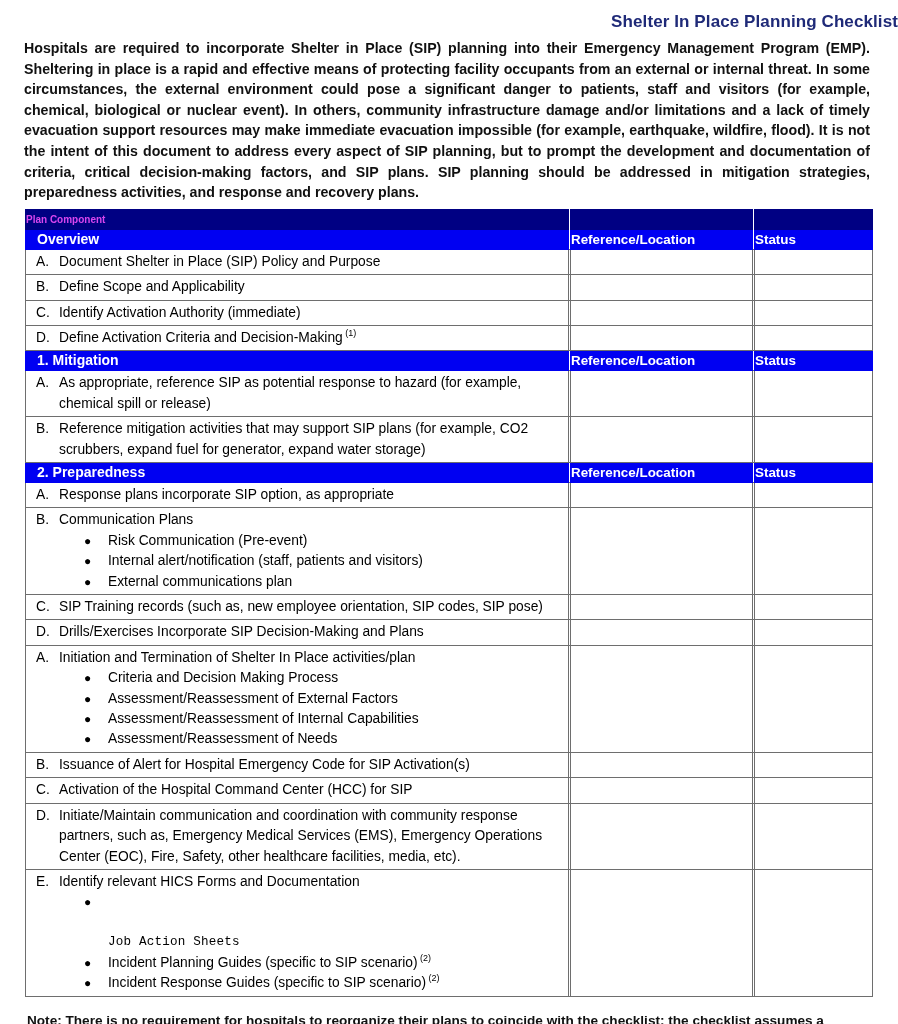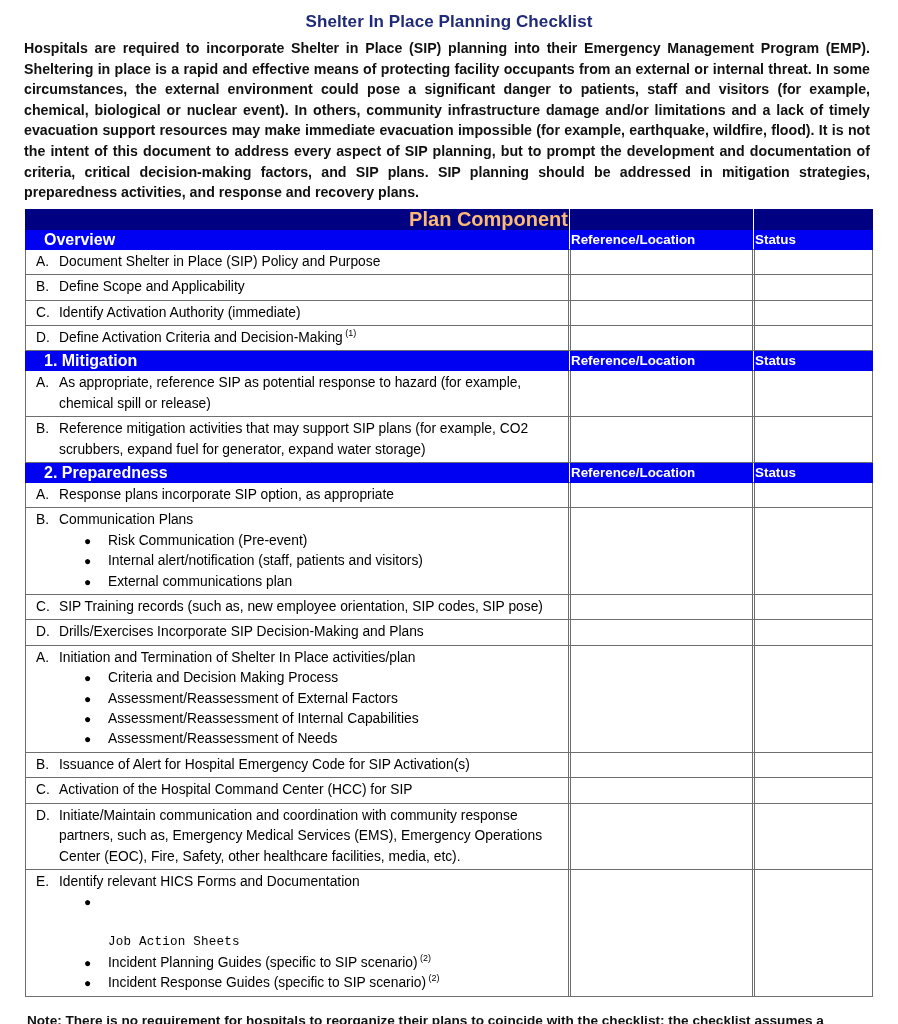--- a/index.html
+++ b/index.html
@@ -17,21 +17,21 @@
   #page {
     position: relative;
     width: 898px;
     height: 1024px;
     box-sizing: border-box;
     padding: 0;
   }
 
   
   .doc-title {
-    text-align: center;
+    text-align: right;
     font-size: 17px;
     font-weight: bold;
     color: #1f2a78;
     margin: 12px 0 6px 0;
     letter-spacing: .1px;
   }
 
   
   .intro {
     margin: 0 28px 0 24px;
@@ -66,39 +66,39 @@
   col.c-gap2   { width: 2px;   }
   col.c-status { width: 118px; }
 
   
   tr.banner td {
     background: #000083;
     border-color: #000083;
     height: 19px;
   }
   .banner-title {
-    color: #fdba74;
+    color: #d946ef;
     font-weight: bold;
-    font-size: 20px;
-    text-align: right;
+    font-size: 10px;
+    text-align: left;
     line-height: 19px;
   }
 
   
   tr.sect td {
     background: #0000f2;
     border-color: #0000f2;
     height: 19px;
   }
   .sect-label {
     color: #ffffff;
     font-weight: bold;
-    font-size: 16px;
+    font-size: 14px;
     line-height: 19px;
-    padding-left: 18px;
+    padding-left: 11px;
     position: relative;
   }
   .sect-label .sip-tag {
     position: absolute;
     right: 8px;
     top: 0;
   }
   .colhead {
     color: #ffffff;
     font-weight: bold;

